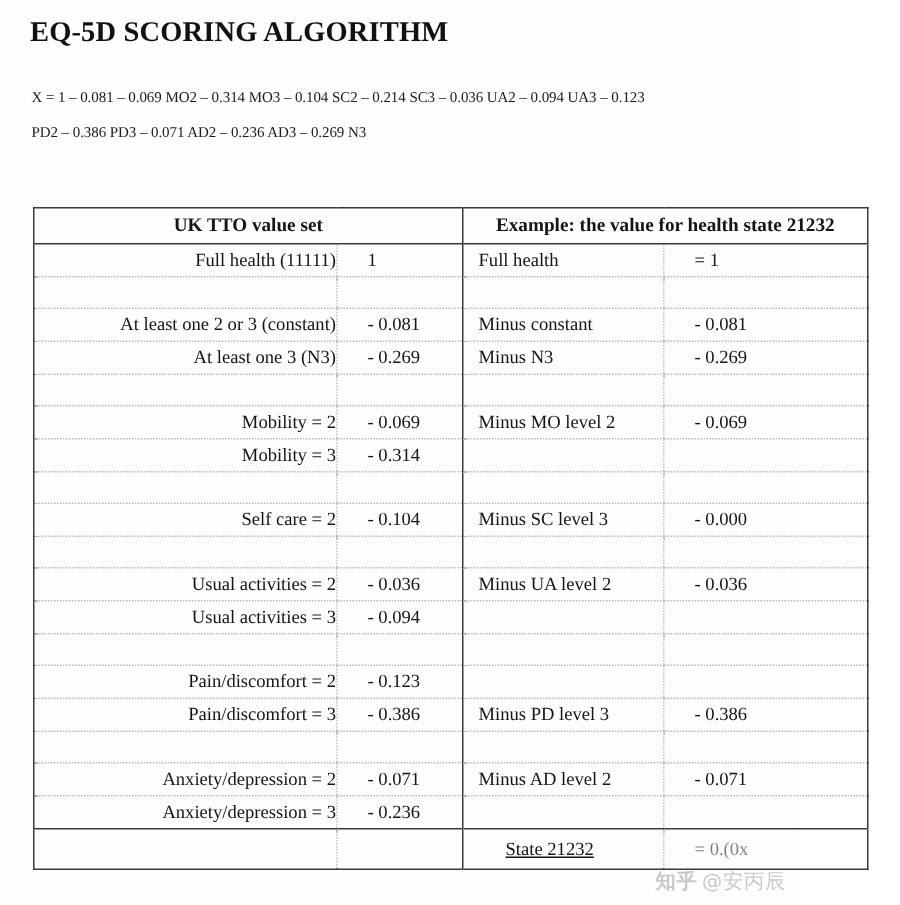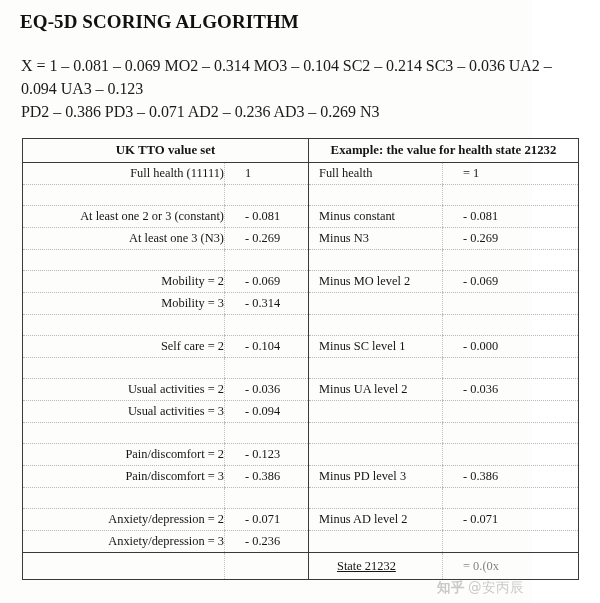--- a/index.html
+++ b/index.html
@@ -29,21 +29,21 @@
     font-weight: bold;
     letter-spacing: 0.1px;
     color: #111111;
     white-space: nowrap;
   }
   .formula {
     position: absolute;
     left: 21px;
     top: 54px;
     width: 560px;
-    font-size: 16px;
+    font-size: 10px;
     line-height: 23px;
     color: #1b1b1b;
     letter-spacing: -0.05px;
   }
   .formula .line2 {
     display: block;
   }
 
   
   .tbl-wrap {
@@ -238,21 +238,21 @@
           </tr>
           <tr class="spacer">
             <td class="lbl"></td>
             <td class="val"></td>
             <td class="lbl-r"></td>
             <td class="val-r"></td>
           </tr>
           <tr class="data">
             <td class="lbl">Self care = 2</td>
             <td class="val">- 0.104</td>
-            <td class="lbl-r">Minus SC level 1</td>
+            <td class="lbl-r">Minus SC level 3</td>
             <td class="val-r">- 0.000</td>
           </tr>
           <tr class="spacer">
             <td class="lbl"></td>
             <td class="val"></td>
             <td class="lbl-r"></td>
             <td class="val-r"></td>
           </tr>
           <tr class="data">
             <td class="lbl">Usual activities = 2</td>

